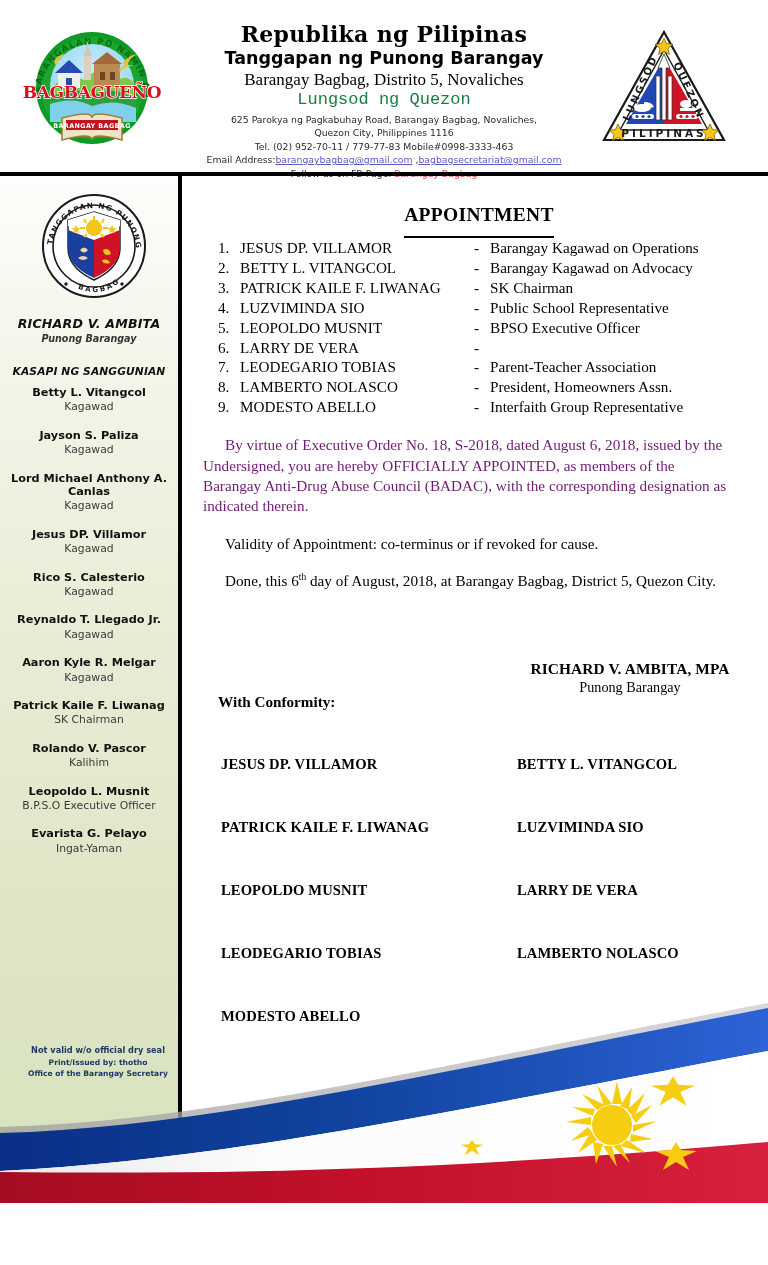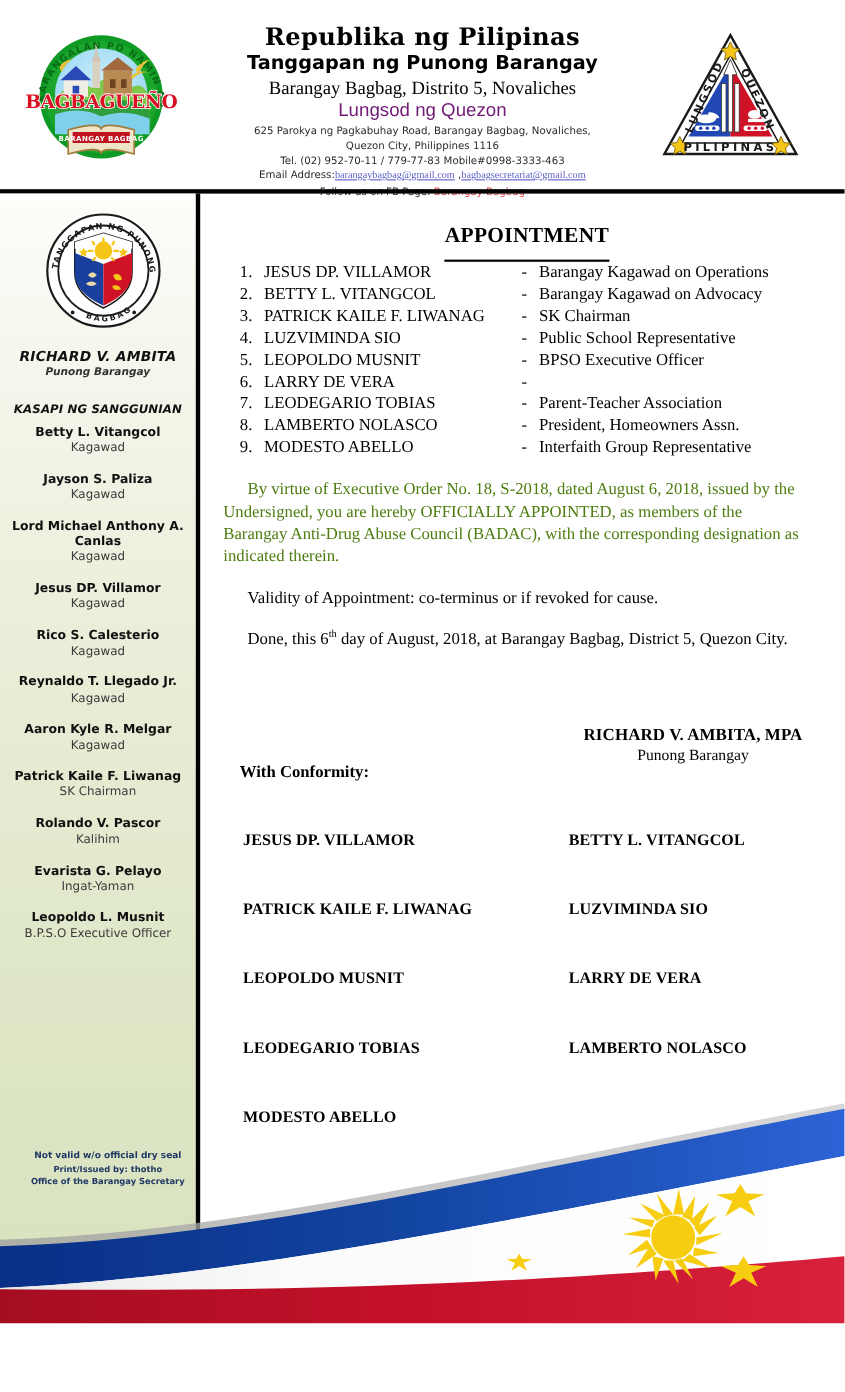--- a/index.html
+++ b/index.html
@@ -58,36 +58,35 @@
     margin-top: 1px;
   }
   .hdr-l3 {
     font-family: "Liberation Serif", serif;
     font-size: 17px;
     color: #000;
     line-height: 1.18;
     margin-top: 1px;
   }
   .hdr-l4 {
-    font-family: Liberation Sans, sans-serif;
+    font-family: Liberation Mono, monospace;
     font-size: 17px;
-    color: #701a75;
+    color: #15803d;
     line-height: 1.18;
   }
   .hdr-small {
     font-family: "DejaVu Sans", sans-serif;
     font-size: 9.3px;
     color: #2b2b2b;
     line-height: 1.45;
     margin-top: 3px;
   }
   .hdr-small .email-link {
     color: #5b5bc8;
     text-decoration: underline;
-    font-family: Liberation Serif, serif;
   }
   .hdr-small .fb-link {
     color: #e0474c;
   }
   .hdr-rule {
     position: absolute;
     left: 0; top: 172px;
     width: 768px; height: 4px;
     background: #000;
   }
@@ -227,21 +226,21 @@
   }
   .appt-num { width: 22px; flex: 0 0 22px; }
   .appt-name { width: 234px; flex: 0 0 234px; }
   .appt-dash { width: 16px; flex: 0 0 16px; }
   .appt-role { flex: 1 1 auto; }
 
   .body-para {
     font-family: "Liberation Serif", serif;
     font-size: 15.2px;
     line-height: 1.34;
-    color: #4d7c0f;
+    color: #701a75;
     margin-top: 18px;
     margin-left: 13px;
     width: 530px;
     text-indent: 22px;
   }
   .body-line {
     font-family: "Liberation Serif", serif;
     font-size: 15.2px;
     line-height: 1.34;
     color: #000;
@@ -508,26 +507,26 @@
       </div>
       <div class="sb-member">
         <div class="sb-m-name">Patrick Kaile F. Liwanag</div>
         <div class="sb-m-role">SK Chairman</div>
       </div>
       <div class="sb-member">
         <div class="sb-m-name">Rolando V. Pascor</div>
         <div class="sb-m-role">Kalihim</div>
       </div>
       <div class="sb-member">
+        <div class="sb-m-name">Leopoldo L. Musnit</div>
+        <div class="sb-m-role">B.P.S.O Executive Officer</div>
+      </div>
+      <div class="sb-member">
         <div class="sb-m-name">Evarista G. Pelayo</div>
         <div class="sb-m-role">Ingat-Yaman</div>
-      </div>
-      <div class="sb-member">
-        <div class="sb-m-name">Leopoldo L. Musnit</div>
-        <div class="sb-m-role">B.P.S.O Executive Officer</div>
       </div>
     </div>
 
     <div class="sb-footer">
       <div class="sb-f1">Not valid w/o official dry seal</div>
       <div class="sb-f2">Print/Issued by: thotho</div>
       <div class="sb-f2">Office of the Barangay Secretary</div>
     </div>
   </div>
 

